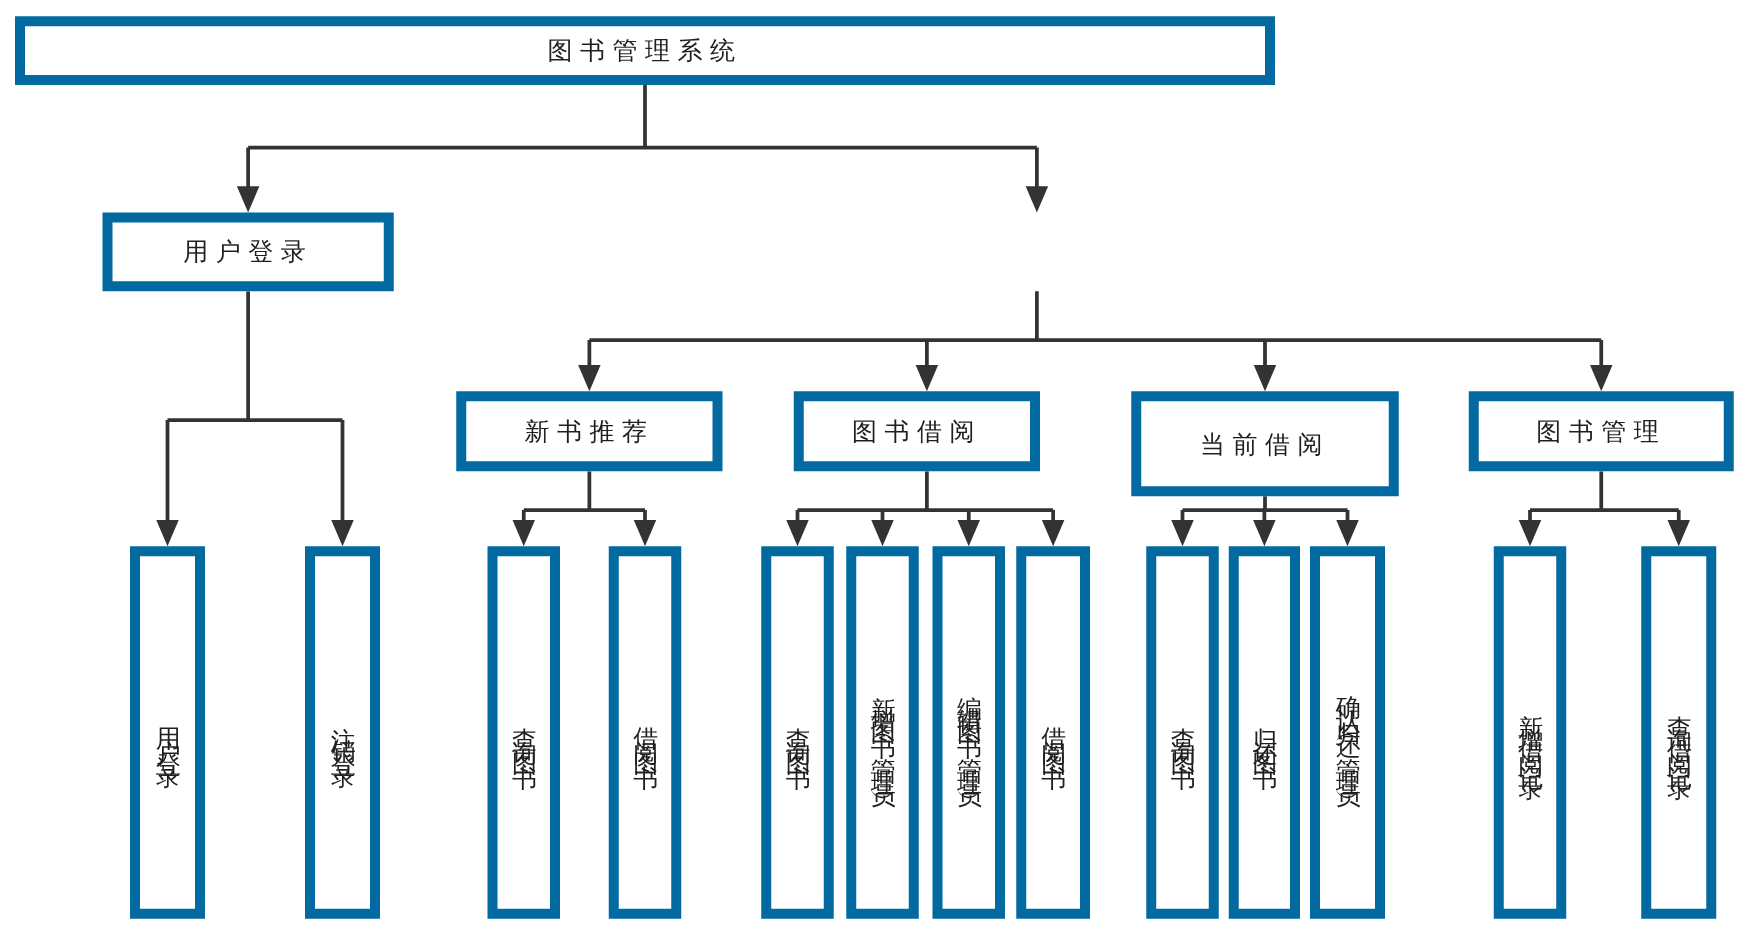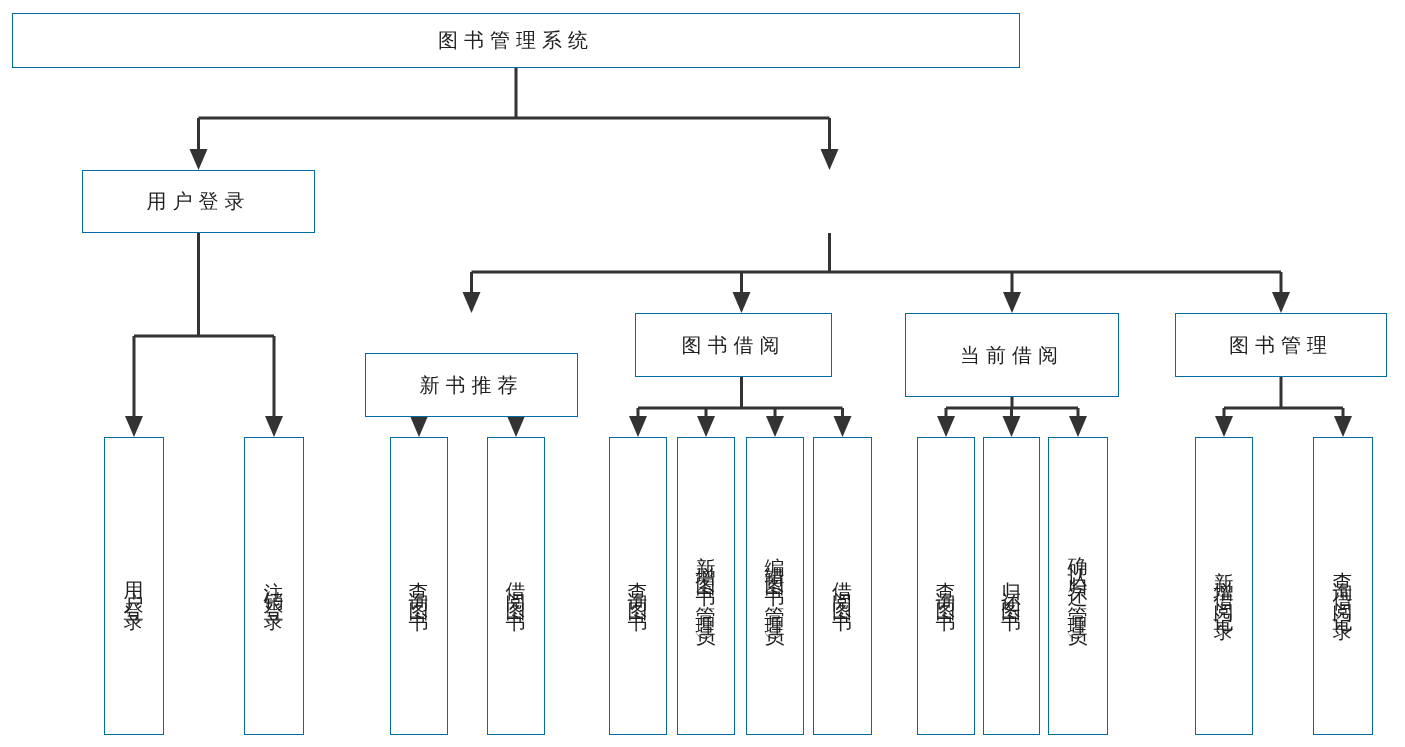--- a/index.html
+++ b/index.html
@@ -22,21 +22,21 @@
     position: absolute;
     left: 0;
     top: 0;
     width: 1405px;
     height: 747px;
     pointer-events: none;
   }
   .box {
     position: absolute;
     box-sizing: border-box;
-    border: 1px solid #0369a1;
+    border: 8px solid #0369a1;
     background: #ffffff;
     display: flex;
     align-items: center;
     justify-content: center;
     text-align: center;
   }
   .h-label {
     font-size: 20px;
     letter-spacing: 6px;
     white-space: nowrap;
@@ -46,21 +46,21 @@
     text-orientation: mixed;
     font-size: 20px;
     letter-spacing: 10px;
     line-height: 1;
     white-space: nowrap;
   }
   
   .n-root        { left: 12px;   top: 13px;  width: 1008px; height: 55px; }
   .n-user        { left: 82px;   top: 170px; width: 233px;  height: 63px; }
   .n-bookmgmt    { left: 712px;  top: 170px; width: 235px;  height: 63px; }
-  .n-recommend   { left: 365px;  top: 313px; width: 213px;  height: 64px; margin-top: 40px; }
+  .n-recommend   { left: 365px;  top: 313px; width: 213px;  height: 64px; }
   .n-borrow      { left: 635px;  top: 313px; width: 197px;  height: 64px; }
   .n-current     { left: 905px;  top: 313px; width: 214px;  height: 84px; }
   .n-records     { left: 1175px; top: 313px; width: 212px;  height: 64px; }
   .leaf          { top: 437px; height: 298px; }
   .l-userlogin   { left: 104px;  width: 60px; }
   .l-logout      { left: 244px;  width: 60px; }
   .l-rec-query   { left: 390px;  width: 58px; }
   .l-rec-borrow  { left: 487px;  width: 58px; }
   .l-bor-query   { left: 609px;  width: 58px; }
   .l-bor-add     { left: 677px;  width: 58px; }

